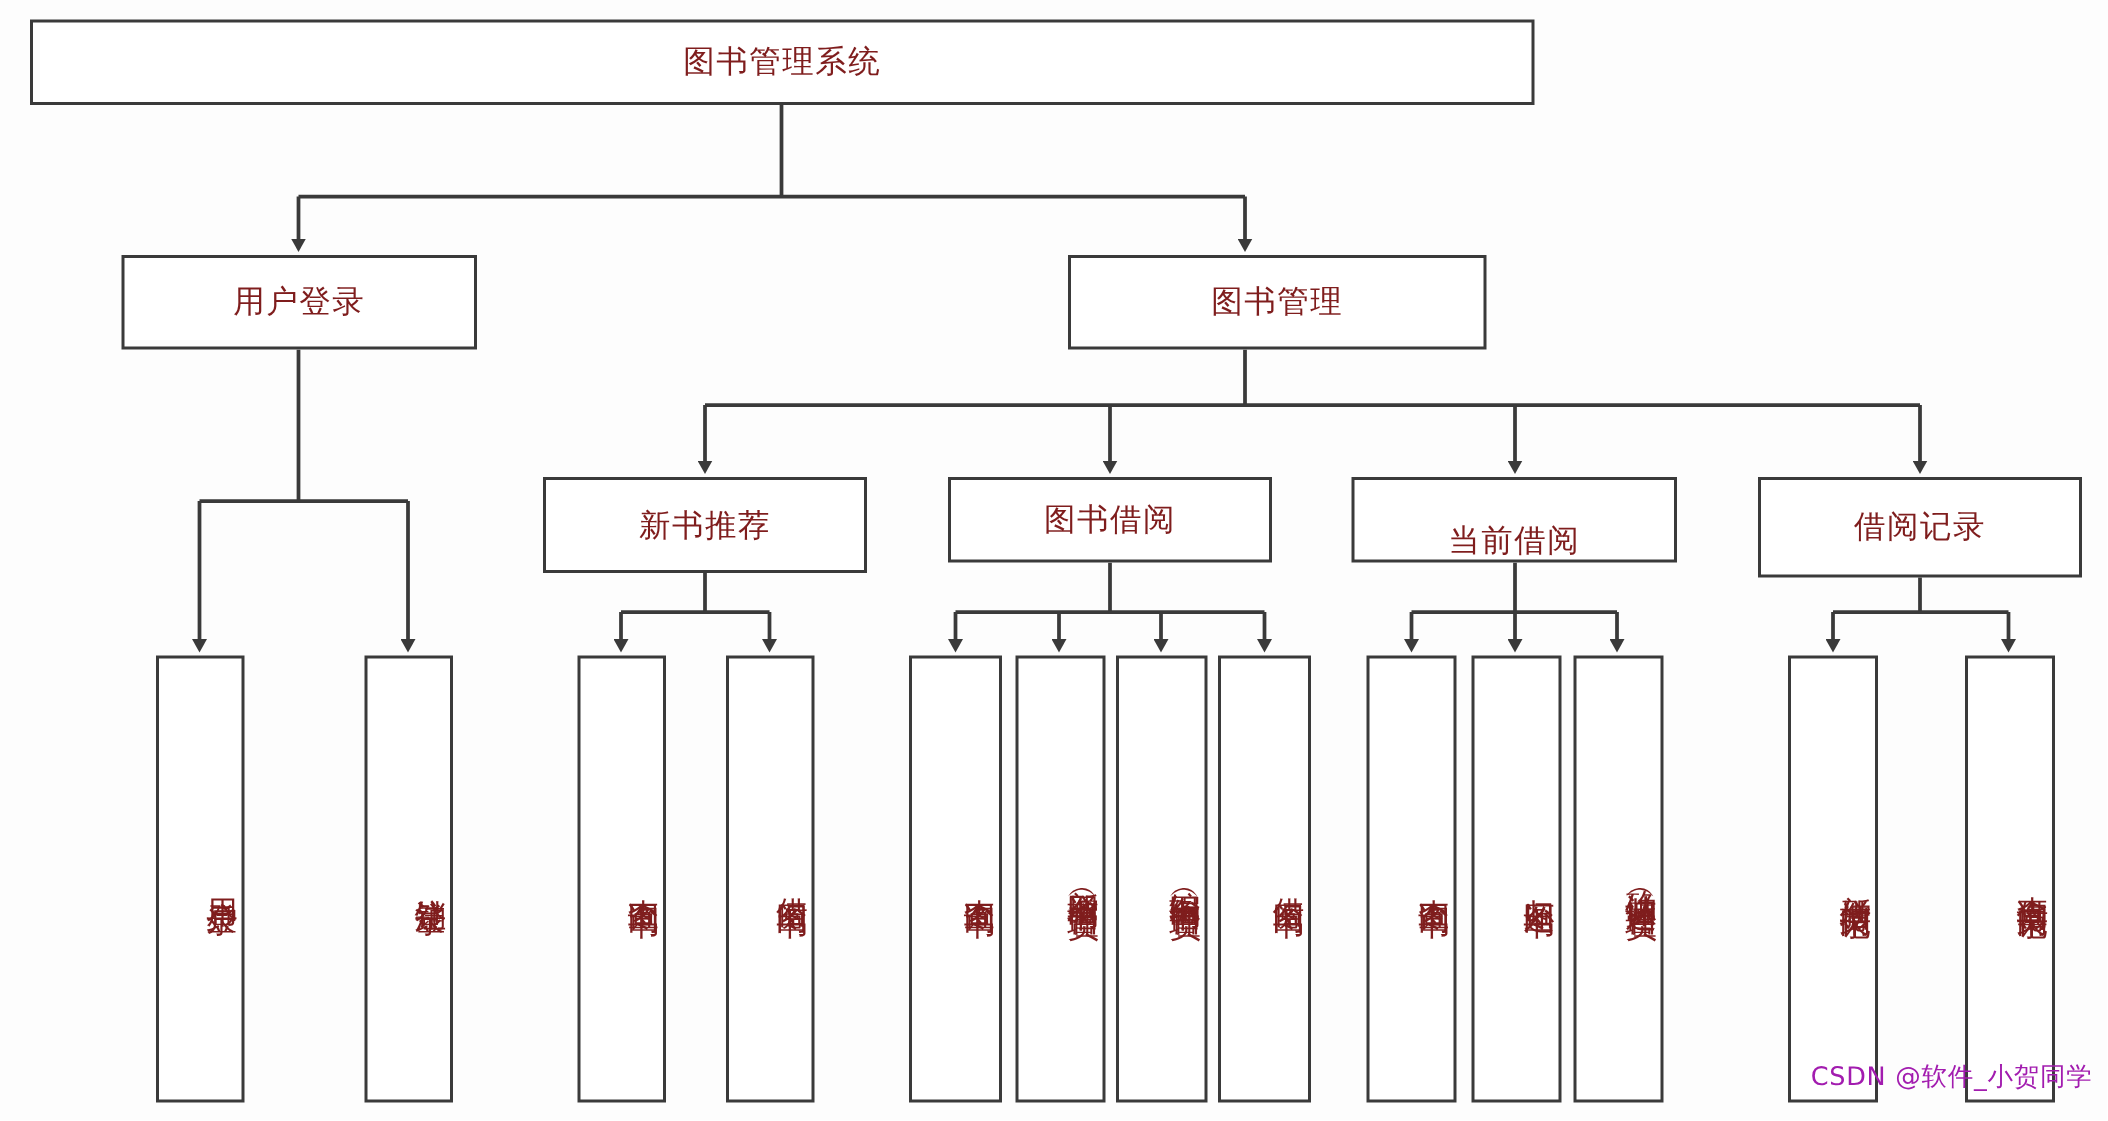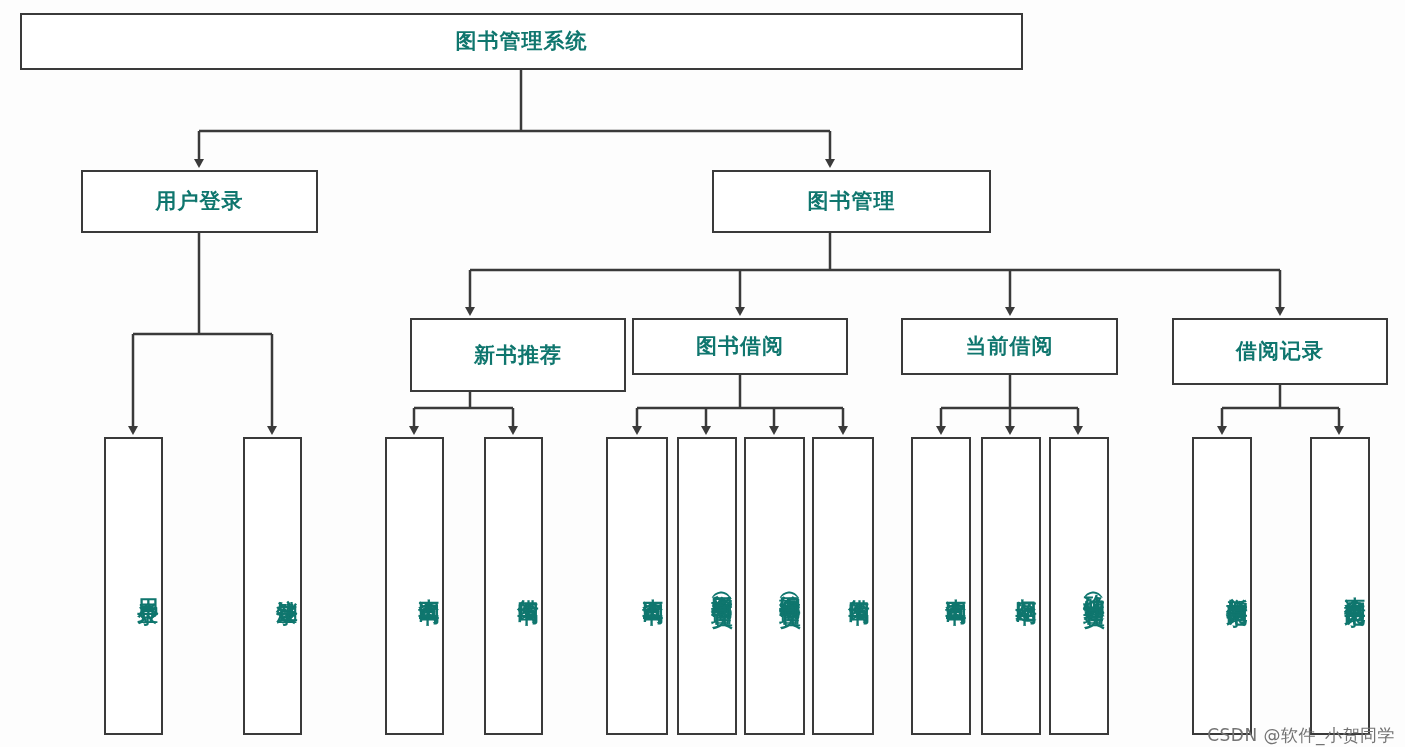--- a/index.html
+++ b/index.html
@@ -24,23 +24,22 @@
     pointer-events: none;
   }
   .node {
     position: absolute;
     box-sizing: border-box;
     background: #ffffff;
     border: 2.5px solid #3a3a3a;
     display: flex;
     align-items: center;
     justify-content: center;
-    color: #0f766e;
+    color: #7f1d1d;
     z-index: 2;
-    font-weight: bold;
   }
   .node.horizontal {
     font-size: 21px;
     letter-spacing: 1px;
     line-height: 1.25;
   }
   .node.vertical {
     writing-mode: vertical-rl;
     text-orientation: upright;
     font-size: 21px;
@@ -49,23 +48,23 @@
     padding: 6px 0;
     align-items: flex-start;
     justify-content: center;
   }
   .node.vertical > span {
     display: block;
   }
   #watermark {
     position: absolute;
     right: 10px;
-    bottom: 0;
+    bottom: 18px;
     font-size: 17px;
-    color: #737373;
+    color: #a21caf;
     letter-spacing: 0.5px;
     z-index: 5;
     white-space: nowrap;
     margin-top: 28px;
   }
 </style>
 </head>
 <body>
 
 <div id="canvas">
@@ -124,27 +123,27 @@
     <span>图书管理系统</span>
   </div>
 
   <div class="node horizontal" style="left:81px; top:170px; width:237px; height:63px;">
     <span>用户登录</span>
   </div>
   <div class="node horizontal" style="left:712px; top:170px; width:279px; height:63px;">
     <span>图书管理</span>
   </div>
 
-  <div class="node horizontal" style="left:362px; top:318px; width:216px; height:74px;margin-left:48px;">
+  <div class="node horizontal" style="left:362px; top:318px; width:216px; height:64px;">
     <span>新书推荐</span>
   </div>
   <div class="node horizontal" style="left:632px; top:318px; width:216px; height:57px;">
     <span>图书借阅</span>
   </div>
-  <div class="node horizontal" style="left:901px; top:318px; width:217px; height:57px;">
+  <div class="node horizontal" style="left:901px; top:318px; width:217px; height:57px;align-items:flex-end;">
     <span>当前借阅</span>
   </div>
   <div class="node horizontal" style="left:1172px; top:318px; width:216px; height:67px;">
     <span>借阅记录</span>
   </div>
 
   <div class="node vertical" style="left:104px; top:437px; width:59px; height:298px;">
     <span>用户登录</span>
   </div>
   <div class="node vertical" style="left:243px; top:437px; width:59px; height:298px;">

